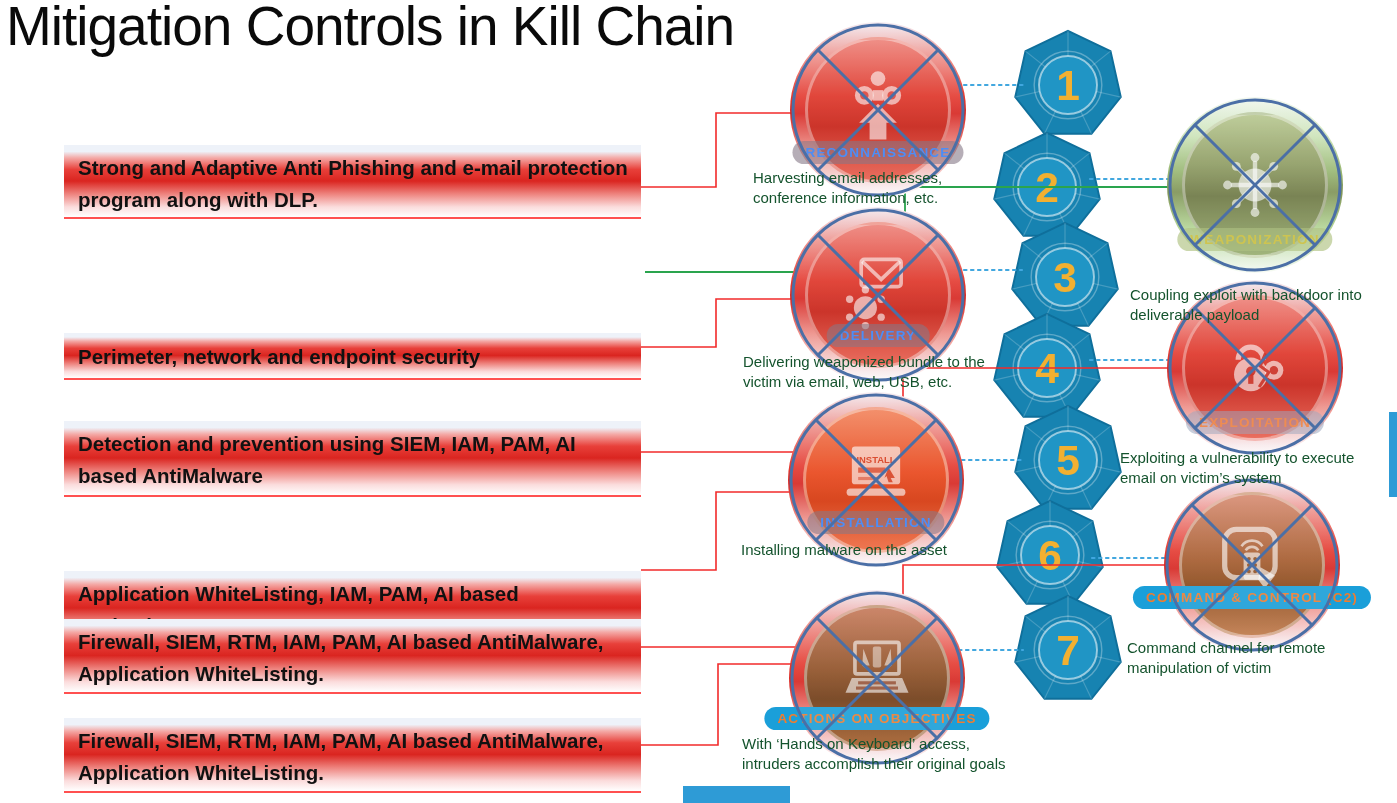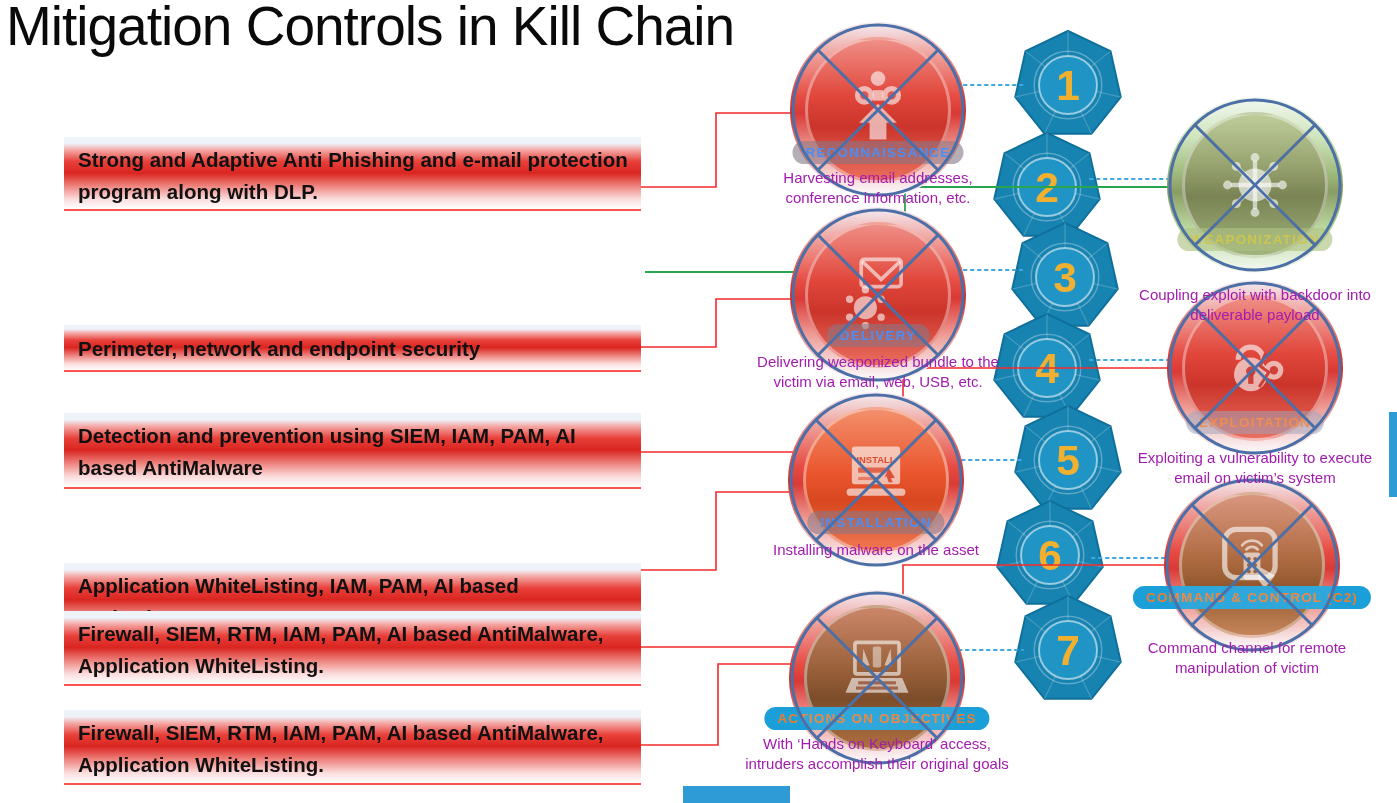--- a/index.html
+++ b/index.html
@@ -6,21 +6,21 @@
   #slide{position:relative;width:1397px;height:803px;background:#ffffff;overflow:hidden;
          font-family:"Liberation Sans",sans-serif;}
 
   
   .title{position:absolute;left:6px;top:-6px;font-size:55px;font-weight:300;color:#0a0a0a;
          letter-spacing:-1px;z-index:6;}
 
   
   .bar{position:absolute;left:64px;width:577px;z-index:2;
        font-weight:bold;font-size:20.5px;line-height:32px;color:#111;
-       padding:7px 8px 0 14px;box-sizing:border-box;}
+       padding:7px 8px 0 14px;box-sizing:border-box;margin-top:8px;}
   .bar.red{background:linear-gradient(180deg,#eef2f9 0%,#eef2f9 9%,#f4a9a6 18%,#e8403a 34%,#da2520 50%,#ee837e 68%,#fbdcdc 86%,#ffffff 100%);
            border-bottom:2px solid #ff5050;}
   .bar.green{background:linear-gradient(180deg,#eef2f9 0%,#eef2f9 8%,#bfe0c6 18%,#30a052 36%,#188038 52%,#7cc48b 72%,#eef6ef 92%,#ffffff 100%);}
 
   
   .hep{position:absolute;width:116px;height:116px;z-index:3;}
   .hep svg{display:block;}
   .hep text{font-family:"Liberation Sans",sans-serif;font-weight:bold;font-size:44px;fill:#f2b031;}
 
   
@@ -43,21 +43,21 @@
   .stage .icon{position:absolute;left:50%;top:44px;transform:translateX(-50%);}
   .pill{position:absolute;left:50%;transform:translateX(-50%);white-space:nowrap;
         padding:4px 13px;border-radius:14px;font-weight:bold;font-size:13.5px;letter-spacing:1.2px;}
   .pill.gray{background:rgba(122,108,124,.55);color:#3b82f6;}
   .pill.blue{background:#1a9fd9;color:#ed7d31;}
   .pill.olive{background:rgba(168,188,118,.6);color:#cbbf3e;}
   .pill.steel{background:rgba(148,160,186,.5);color:#ef8040;}
   .xmark{position:absolute;inset:0;}
 
   
-  .cap{position:absolute;width:270px;z-index:6;text-align:center;color:#a21caf;
+  .cap{position:absolute;width:270px;z-index:6;color:#14532d;
        font-size:15px;line-height:20px;}
 
   
   .accent{position:absolute;background:#2e9bd6;z-index:1;}
 </style>
 </head>
 <body>
 
 <div id="slide">
 

